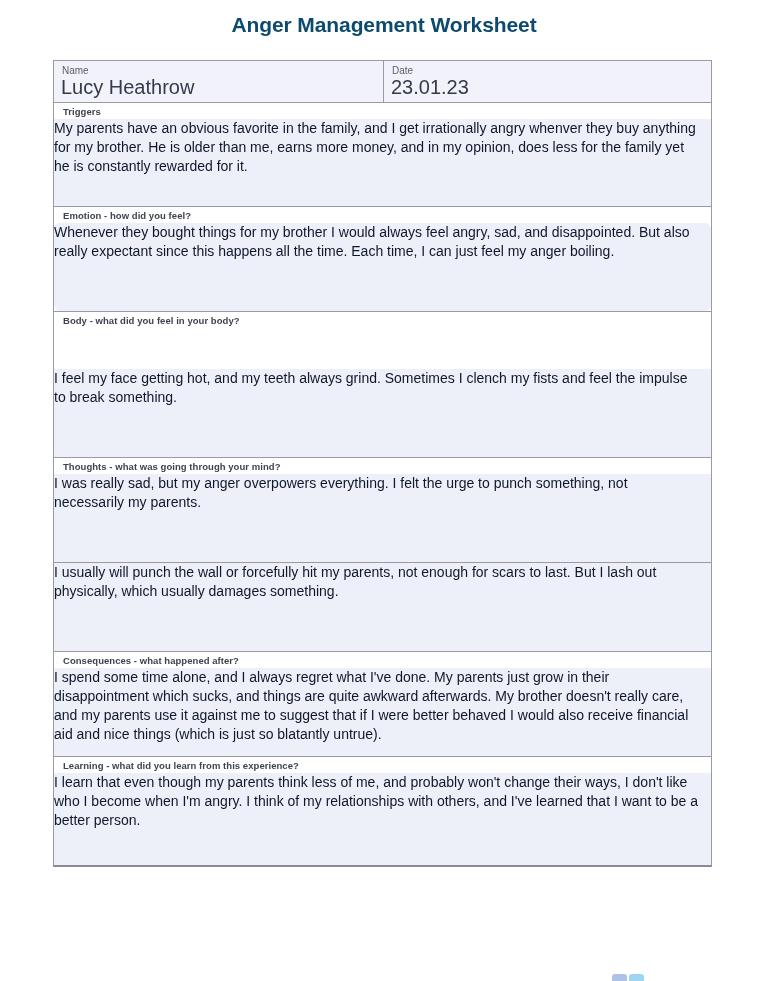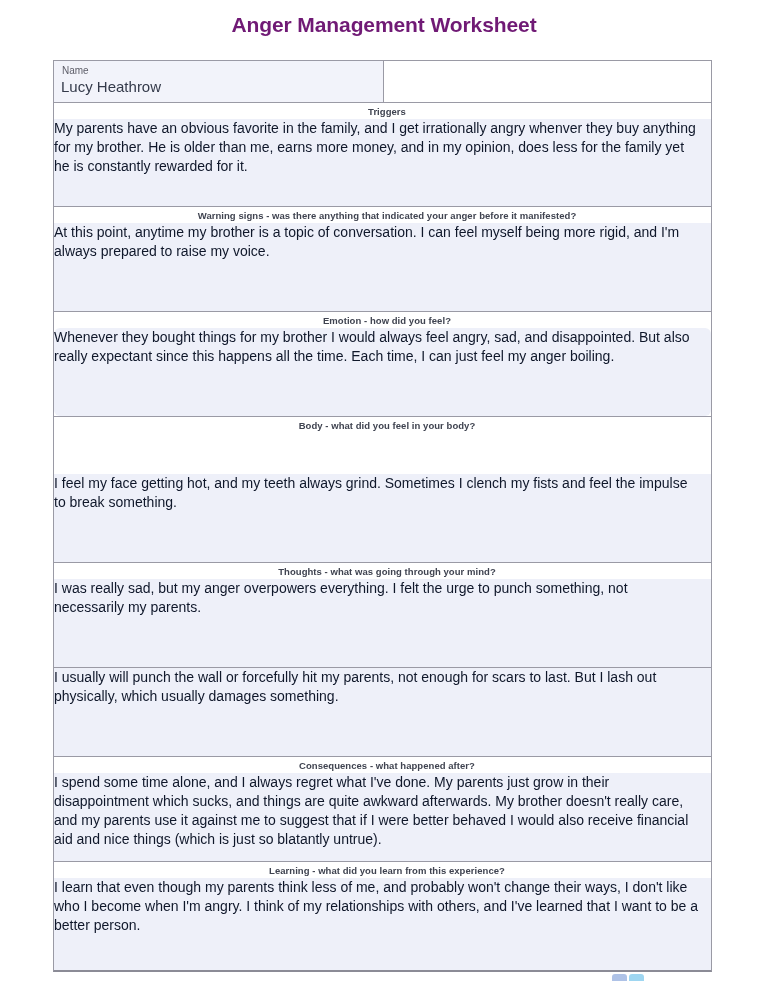--- a/index.html
+++ b/index.html
@@ -18,21 +18,21 @@
     width: 768px;
     height: 981px;
     position: relative;
     background: #ffffff;
     box-sizing: border-box;
   }
   .doc-title {
     text-align: center;
     font-size: 21px;
     font-weight: bold;
-    color: #701a75;
+    color: #0c4a6e;
     letter-spacing: -0.1px;
     padding-top: 13px;
     margin: 0;
   }
   .worksheet {
     position: absolute;
     left: 53px;
     top: 60px;
     width: 659px;
     border: 1px solid #9a9aa5;
@@ -58,42 +58,41 @@
     flex: 1;
   }
   .ident-label {
     font-size: 10px;
     color: #5d5d68;
     line-height: 12px;
     padding-left: 8px;
     font-family: "Liberation Sans", sans-serif;
   }
   .ident-value {
-    font-size: 15px;
+    font-size: 20px;
     color: #2f3murky;
     color: #343a4a;
     line-height: 20px;
     padding-left: 7px;
     font-family: "Liberation Sans", sans-serif;
   }
   .section {
     border-bottom: 1px solid #9a9aa5;
   }
   .section:last-child {
     border-bottom: none;
   }
   .section-label {
     background: #ffffff;
     font-size: 9.5px;
     font-weight: bold;
     color: #3f4350;
     line-height: 13px;
     padding: 2px 0 1px 9px;
     letter-spacing: 0.05px;
-    text-align: center;
   }
   .section-body {
     background: #eef0f9;
     padding: 0 10px 0 0;
     font-size: 14px;
     line-height: 19px;
     color: #0f172a;
     box-sizing: border-box;
     white-space: pre-wrap;
     word-wrap: break-word;
@@ -131,31 +130,31 @@
 
   <h1 class="doc-title">Anger Management Worksheet</h1>
 
   <div class="worksheet">
 
     <div class="ident-row">
       <div class="ident-cell name">
         <div class="ident-label">Name</div>
         <div class="ident-value">Lucy Heathrow</div>
       </div>
+      <div class="ident-cell date">
+        <div class="ident-label">Date</div>
+        <div class="ident-value">23.01.23</div>
+      </div>
     </div>
 
     <div class="section">
       <div class="section-label">Triggers</div>
       <div class="section-body h-triggers">My parents have an obvious favorite in the family, and I get irrationally angry whenver they buy anything for my brother. He is older than me, earns more money, and in my opinion, does less for the family yet he is constantly rewarded for it.</div>
     </div>
 
-    <div class="section">
-      <div class="section-label">Warning signs - was there anything that indicated your anger before it manifested?</div>
-      <div class="section-body h-warning">At this point, anytime my brother is a topic of conversation. I can feel myself being more rigid, and I'm always prepared to raise my voice.</div>
-    </div>
 
     <div class="section">
       <div class="section-label">Emotion - how did you feel?</div>
       <div class="section-body h-emotion">Whenever they bought things for my brother I would always feel angry, sad, and disappointed. But also really expectant since this happens all the time. Each time, I can just feel my anger boiling.</div>
     </div>
 
     <div class="section">
       <div class="section-label">Body - what did you feel in your body?</div>
       <div class="section-body h-body">I feel my face getting hot, and my teeth always grind. Sometimes I clench my fists and feel the impulse to break something.</div>
     </div>

